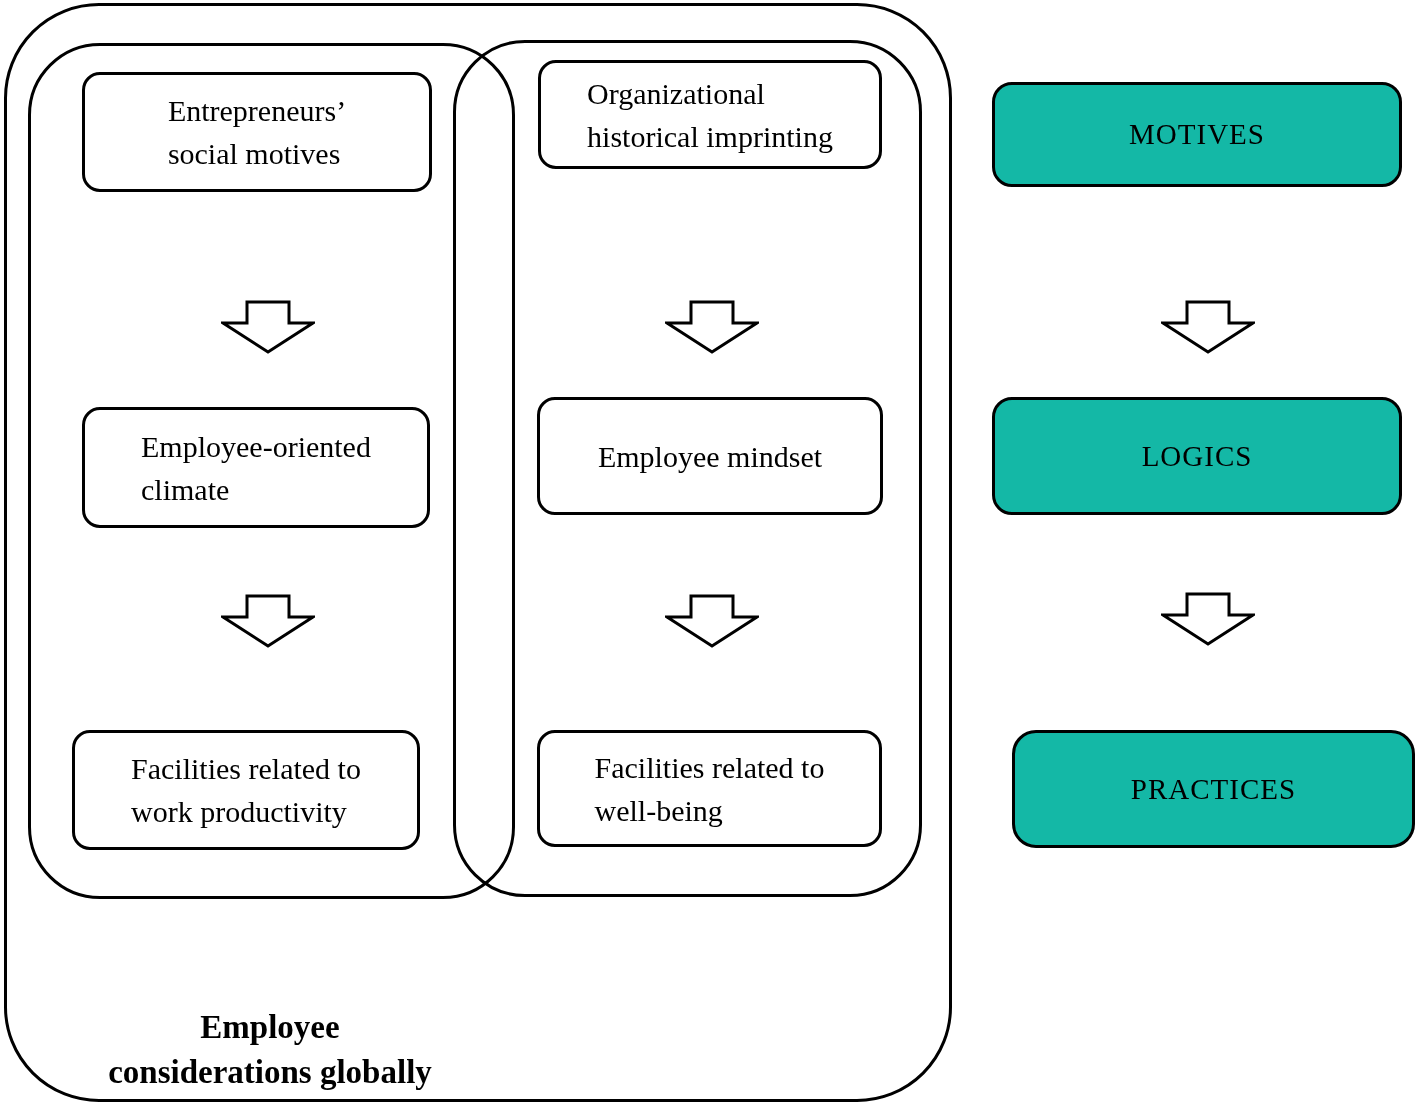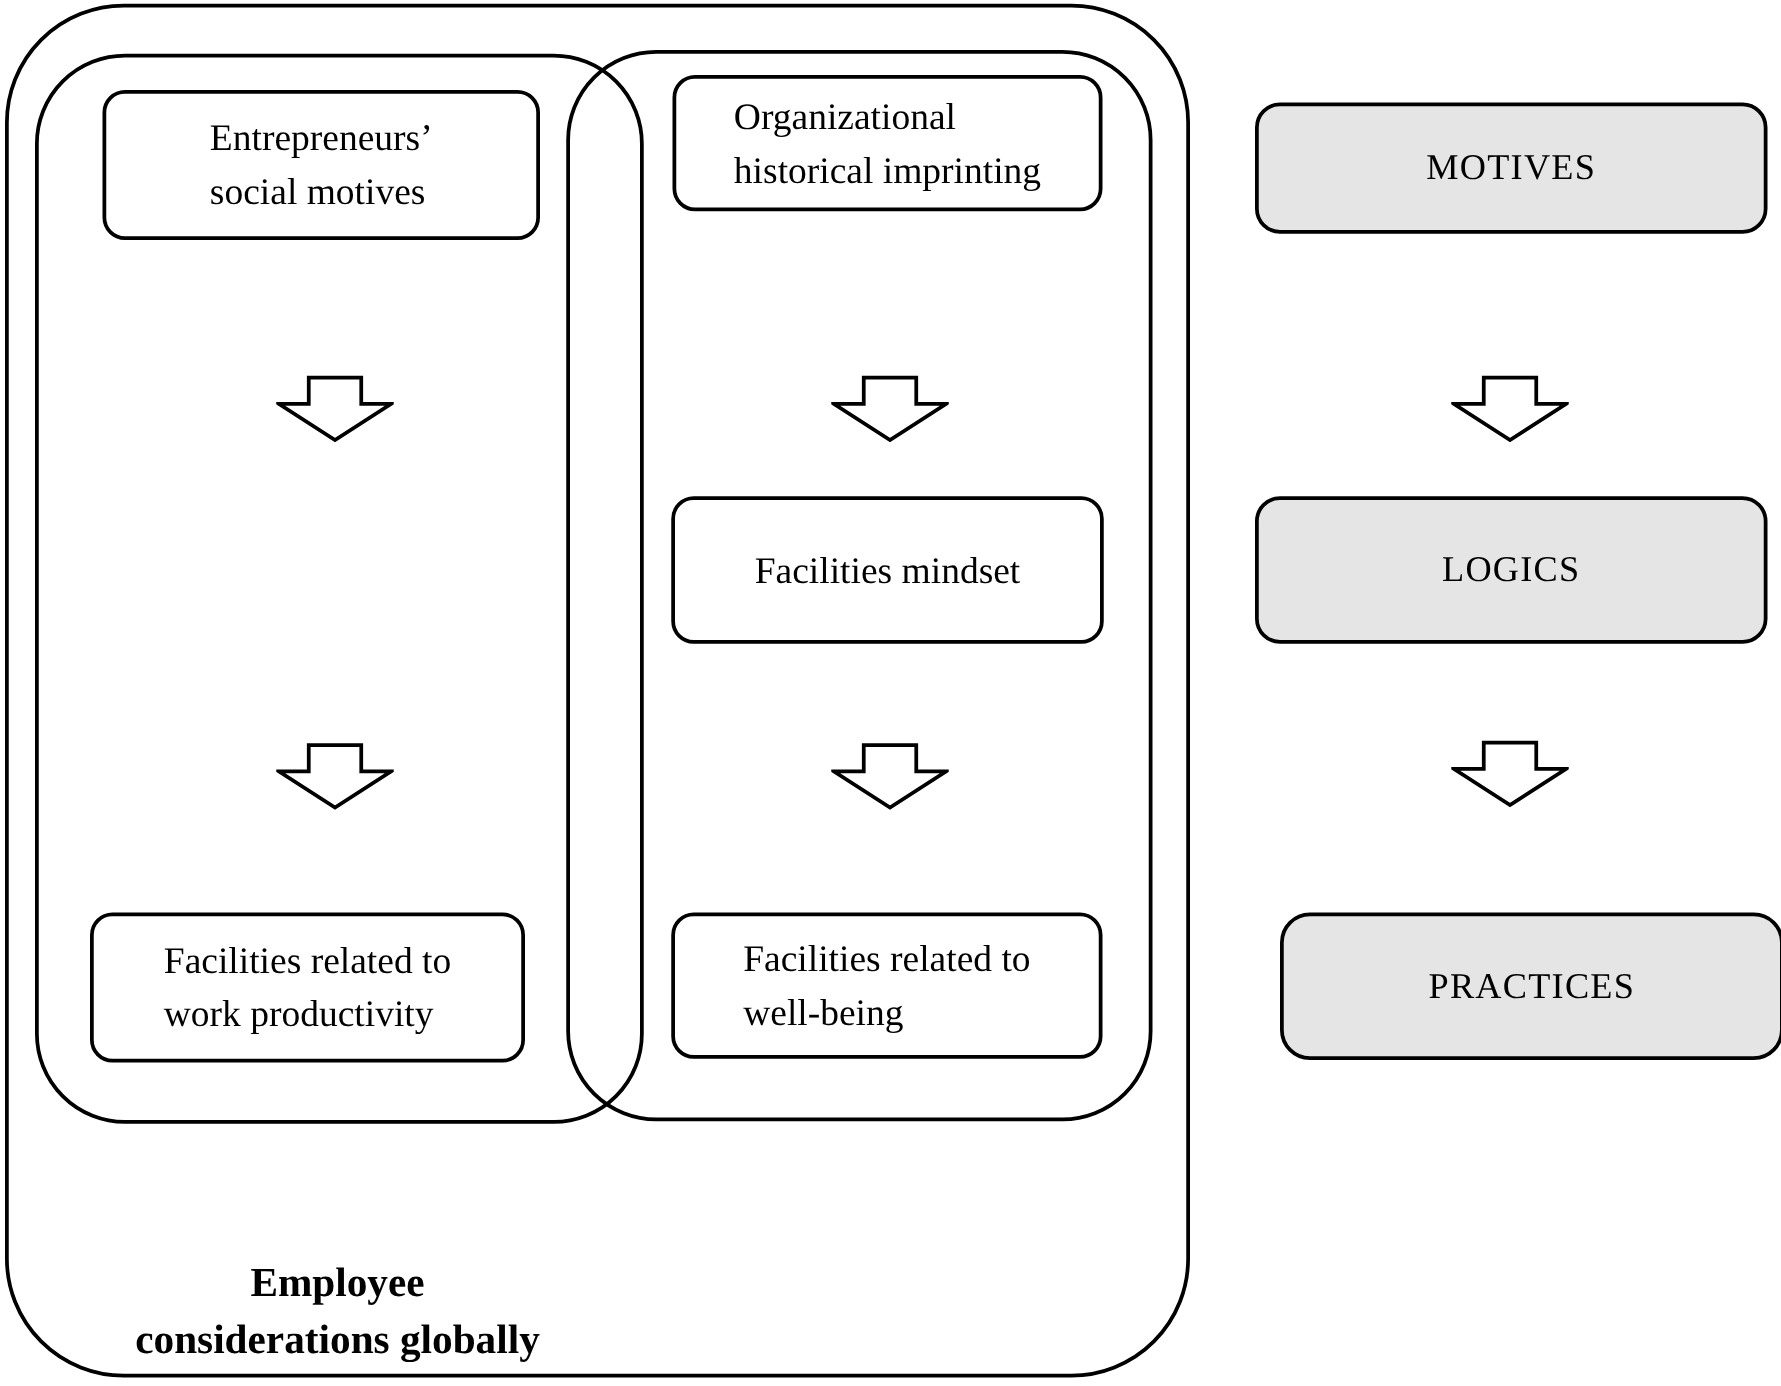--- a/index.html
+++ b/index.html
@@ -56,30 +56,29 @@
   .b-l2 { left: 82px;  top: 407px; width: 348px; height: 121px; }
   .b-l3 { left: 72px;  top: 730px; width: 348px; height: 120px; }
   .b-r1 { left: 538px; top: 60px;  width: 344px; height: 109px; }
   .b-r2 { left: 537px; top: 397px; width: 346px; height: 118px; }
   .b-r3 { left: 537px; top: 730px; width: 345px; height: 117px; }
   
   .gbox {
     position: absolute;
     border: 3px solid #000000;
     border-radius: 20px;
-    background: #e5e5e5;
+    background: #14b8a6;
     box-sizing: border-box;
     display: flex;
     align-items: center;
     justify-content: center;
     text-align: center;
     font-size: 29px;
     letter-spacing: 1px;
     white-space: pre-line;
-    margin-left: 12px;
   }
   .b-g1 { left: 992px;  top: 82px;  width: 410px; height: 105px; }
   .b-g2 { left: 992px;  top: 397px; width: 410px; height: 118px; }
   .b-g3 { left: 1012px; top: 730px; width: 403px; height: 118px; border-radius: 24px; }
   
   .arrow {
     position: absolute;
     width: 94px;
     height: 54px;
   }
@@ -106,26 +105,28 @@
 <body>
 
 <div class="canvas">
 
   <div class="outline outer"></div>
   <div class="outline inner-left"></div>
   <div class="outline inner-right"></div>
 
   <div class="wbox b-l1">Entrepreneurs’
 social motives</div>
+  <div class="wbox b-l2">Employee-oriented
+climate</div>
   <div class="wbox b-l3">Facilities related to
 work productivity</div>
 
   <div class="wbox b-r1">Organizational
 historical imprinting</div>
-  <div class="wbox b-r2">Facilities mindset</div>
+  <div class="wbox b-r2">Employee mindset</div>
   <div class="wbox b-r3">Facilities related to
 well-being</div>
 
   <div class="gbox b-g1">MOTIVES</div>
   <div class="gbox b-g2">LOGICS</div>
   <div class="gbox b-g3">PRACTICES</div>
 
   <div class="arrow a-l1">
     <svg viewBox="0 0 94 54">
         <polygon points="26,2 68,2 68,23 92,23 47,52 2,23 26,23" fill="#ffffff" stroke="#000000" stroke-width="3" stroke-linejoin="miter"></polygon>

